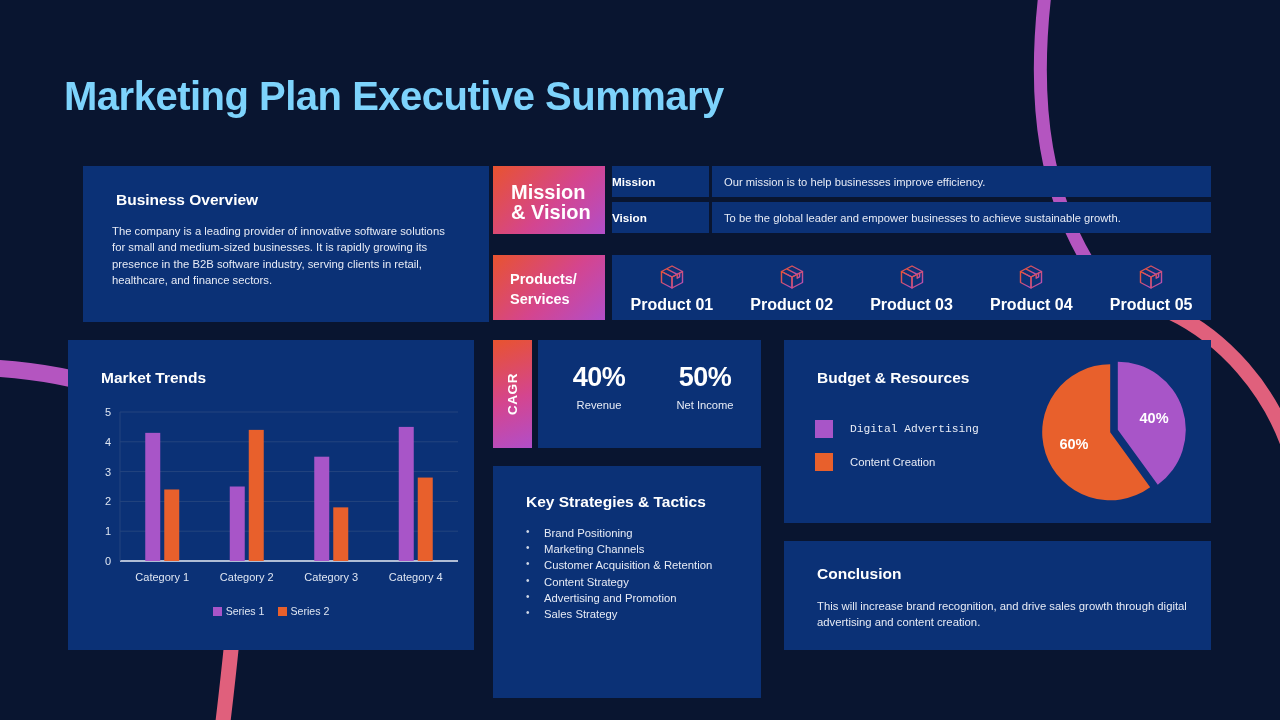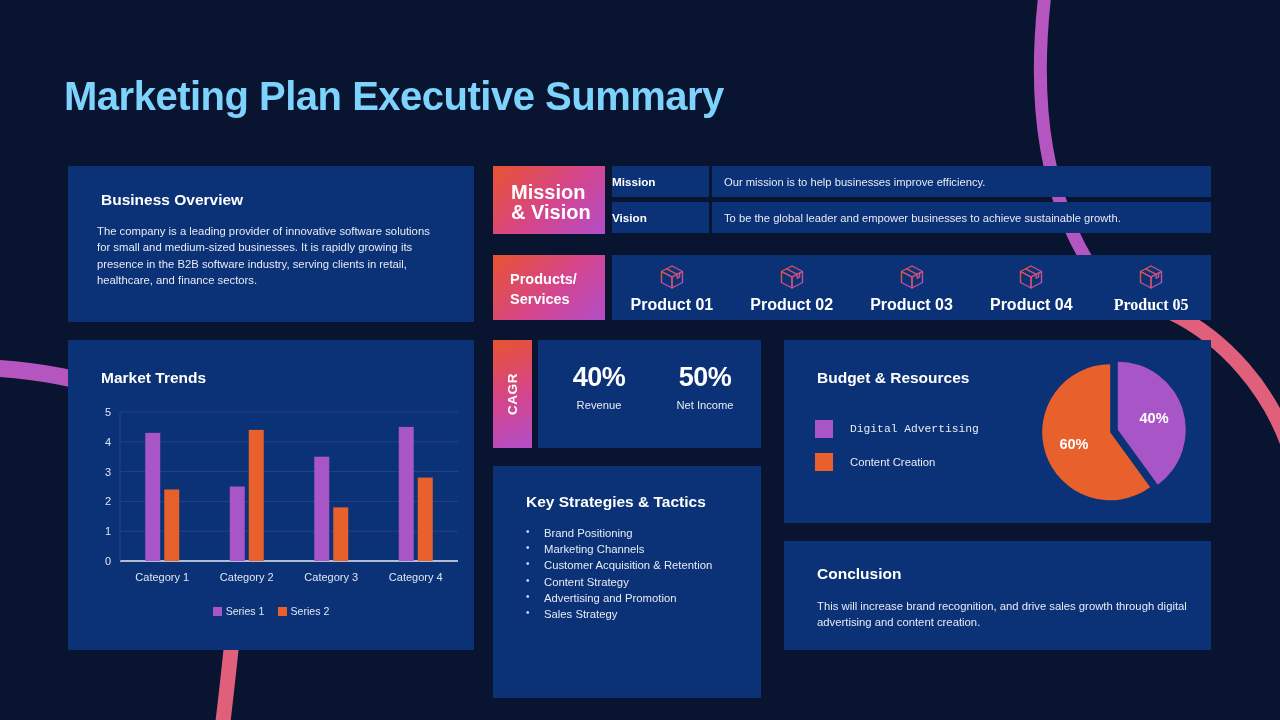--- a/index.html
+++ b/index.html
@@ -18,21 +18,21 @@
   .title {
     position:absolute; left:64px; top:74px;
     font-size:40px; font-weight:bold; letter-spacing:-0.5px;
     color:#7dd3fc; white-space:nowrap;
   }
 
   
   .panel { position:absolute; background:#0b3176; }
 
   
-  #biz { left:68px; top:166px; width:406px; height:156px;padding-left:32px; }
+  #biz { left:83px; top:166px; width:406px; height:156px;padding-left:32px; }
   #biz .h { position:absolute; left:33px; top:25px; font-size:15.5px; font-weight:bold; }
   #biz .body {
     position:absolute; left:29px; top:57px; width:340px;
     font-size:11.3px; line-height:16.3px; color:#e7ebf5;
   }
 
   
   #mvtag {
     left:493px; top:166px; width:112px; height:68px;
     background:linear-gradient(135deg,#e8532f 0%,#d4458f 55%,#b14ec9 100%);
@@ -208,21 +208,21 @@
           <g fill="none" stroke="url(#pg3)" stroke-width="1.4" stroke-linejoin="round">
             <path d="M14 3 L24.5 8.5 L14 14 L3.5 8.5 Z"></path>
             <path d="M3.5 8.5 L3.5 19.5 L14 25 L14 14 Z"></path>
             <path d="M24.5 8.5 L24.5 19.5 L14 25 L14 14 Z"></path>
             <path d="M8.7 5.8 L19.2 11.3"></path>
             <path d="M19.2 11.3 L19.2 15.2 L21.6 13.9 L21.6 10.1"></path>
           </g>
         </svg>
         <div class="lb">Product 04</div>
       </div>
-      <div class="prod" style="left: 480.1px; font-family: Liberation Serif, serif;">
+      <div class="prod" style="left: 480.1px;">
         <svg width="28" height="28" viewBox="0 0 28 28" class="ic">
           <defs>
             <linearGradient id="pg4" x1="0" y1="0" x2="1" y2="1">
               <stop offset="0" stop-color="#e8532f"></stop>
               <stop offset="1" stop-color="#b14ec9"></stop>
             </linearGradient>
           </defs>
           <g fill="none" stroke="url(#pg4)" stroke-width="1.4" stroke-linejoin="round">
             <path d="M14 3 L24.5 8.5 L14 14 L3.5 8.5 Z"></path>
             <path d="M3.5 8.5 L3.5 19.5 L14 25 L14 14 Z"></path>

